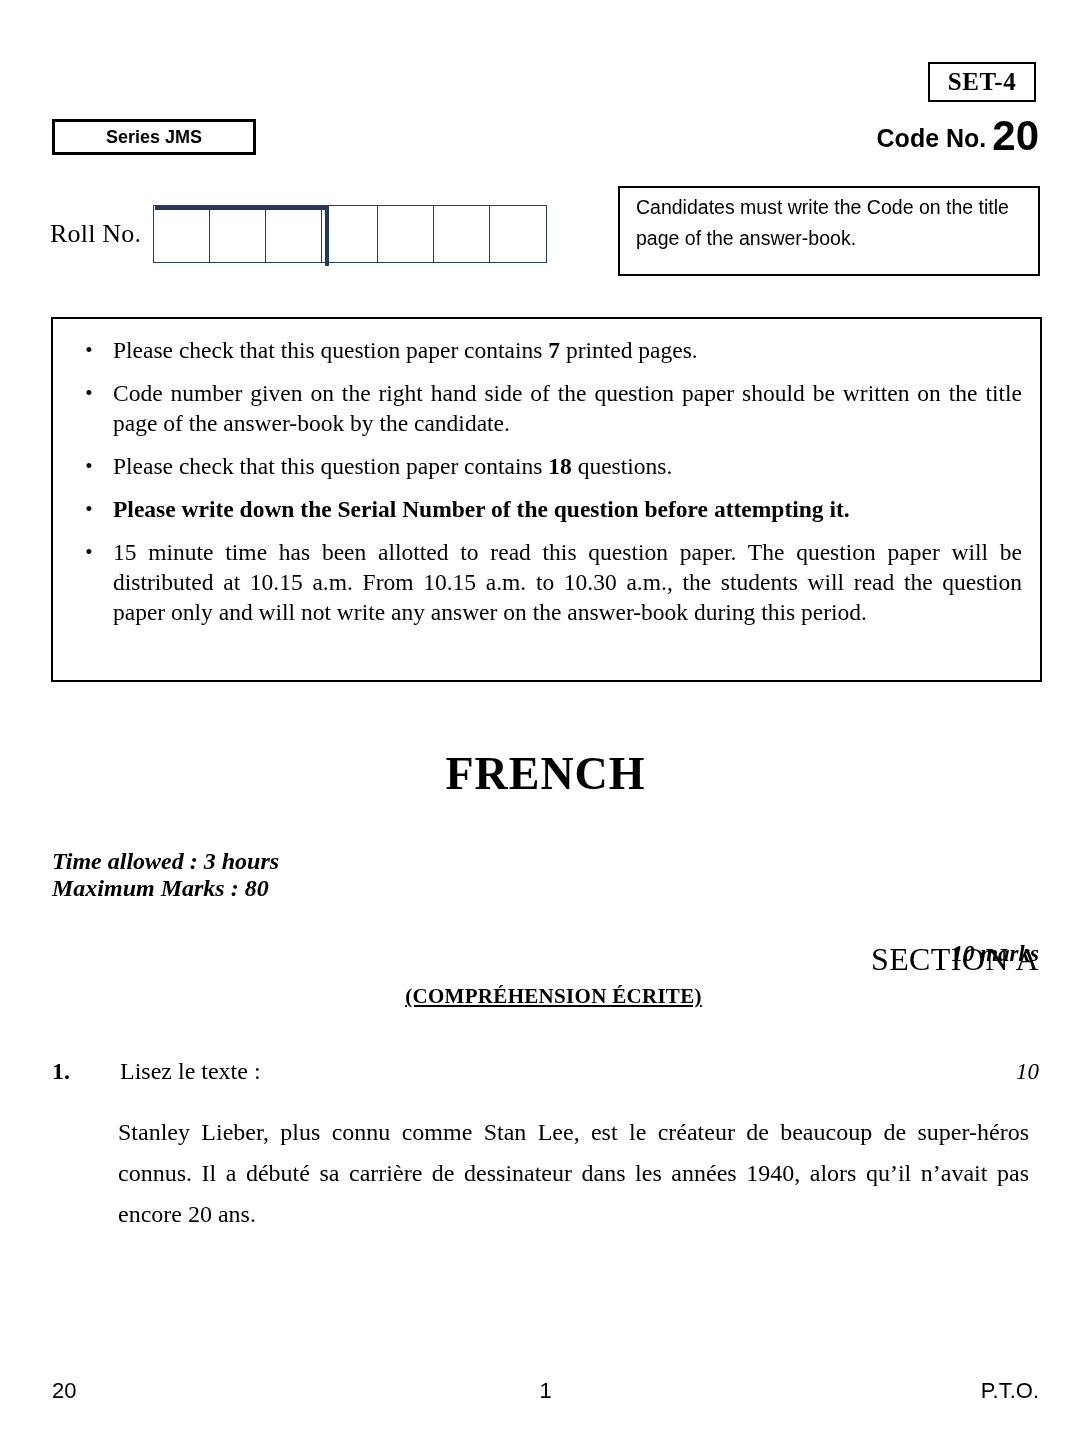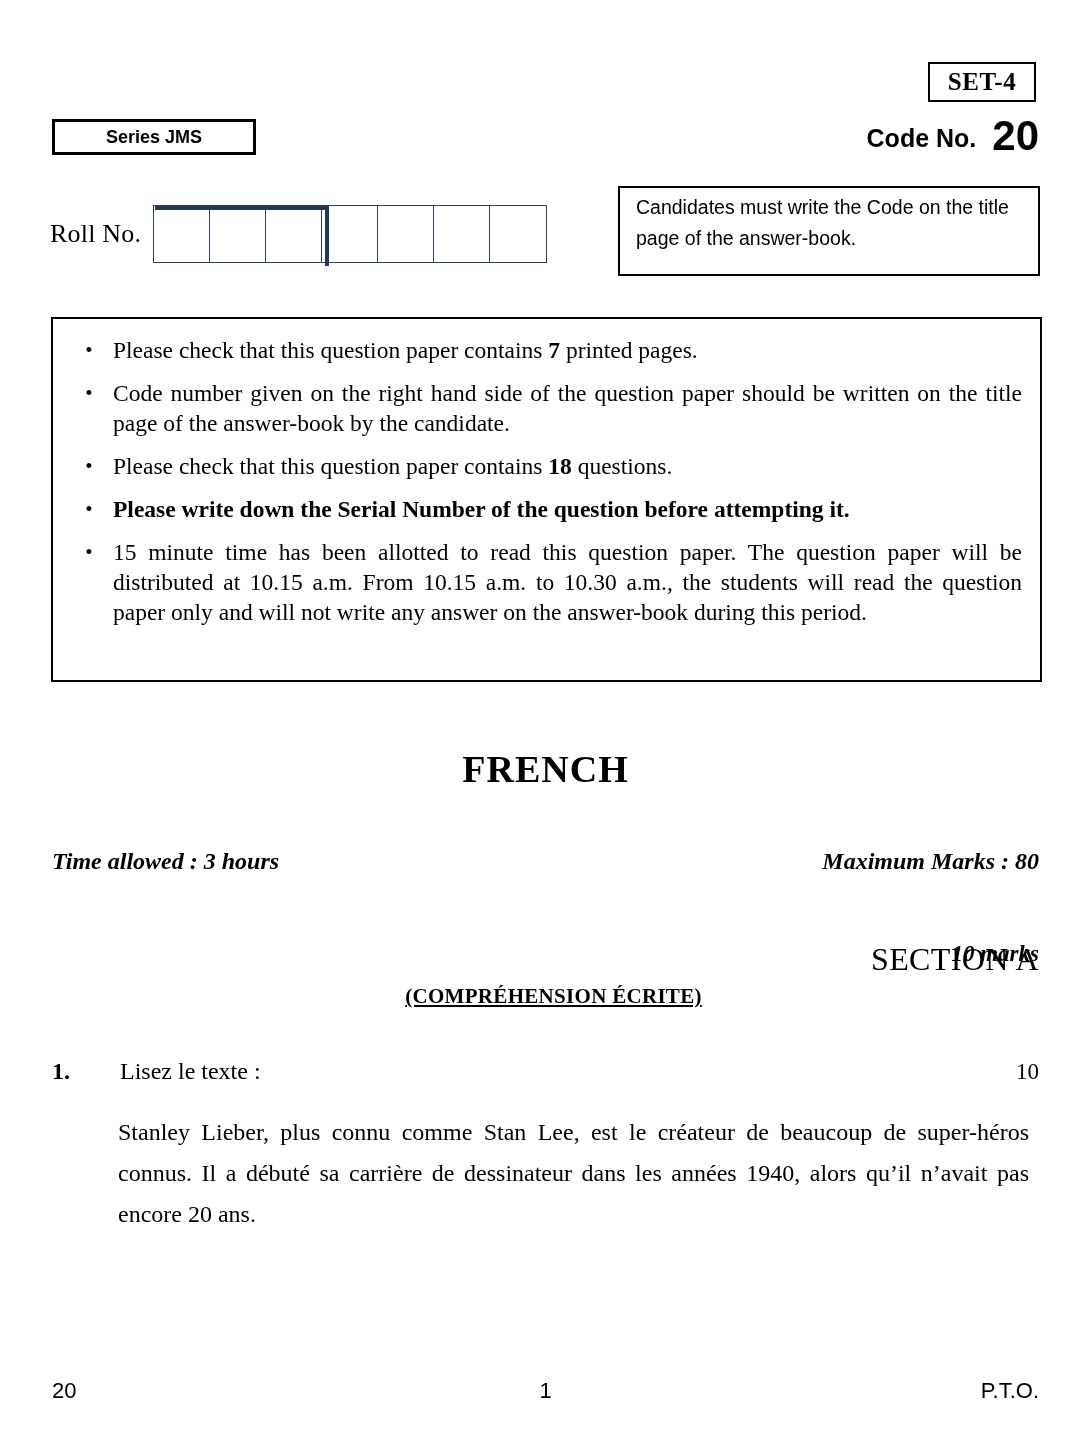--- a/index.html
+++ b/index.html
@@ -50,21 +50,21 @@
     font-size: 18px;
     letter-spacing: 0px;
   }
 
   .code-no {
     position: absolute;
     right: 52px;
     top: 114px;
     display: flex;
     align-items: baseline;
-    gap: 16px;
+    gap: 6px;
     font-family: "Liberation Sans", "DejaVu Sans", sans-serif;
   }
   .code-no .label {
     font-weight: bold;
     font-size: 25px;
   }
   .code-no .value {
     font-weight: bold;
     font-size: 42px;
     line-height: 0.9;
@@ -152,36 +152,37 @@
   .instr-text.bold { font-weight: bold; }
   .instr-text b { font-weight: bold; }
 
   
   .paper-title {
     position: absolute;
     left: 0;
     right: 0;
     top: 747px;
     text-align: center;
-    font-size: 38px;
+    font-size: 46px;
     font-weight: bold;
     letter-spacing: 1px;
   }
 
   
   .time-marks {
     position: absolute;
     left: 52px;
     right: 52px;
     top: 848px;
     display: flex;
     justify-content: space-between;
     font-style: italic;
     font-weight: bold;
     font-size: 24px;
+    flex-direction: column;
   }
 
   
   .section-row {
     position: absolute;
     left: 52px;
     right: 52px;
     top: 941px;
     height: 30px;
   }
@@ -226,20 +227,21 @@
     font-size: 24px;
   }
   .q-num {
     flex: 0 0 auto;
     width: 68px;
     font-weight: bold;
   }
   .q-text { flex: 1 1 auto; }
   .q-marks {
     flex: 0 0 auto;
+    font-style: italic;
     font-size: 23px;
     margin-left: 11px;
   }
 
   .passage {
     position: absolute;
     left: 118px;
     right: 62px;
     top: 1112px;
     font-size: 24px;

